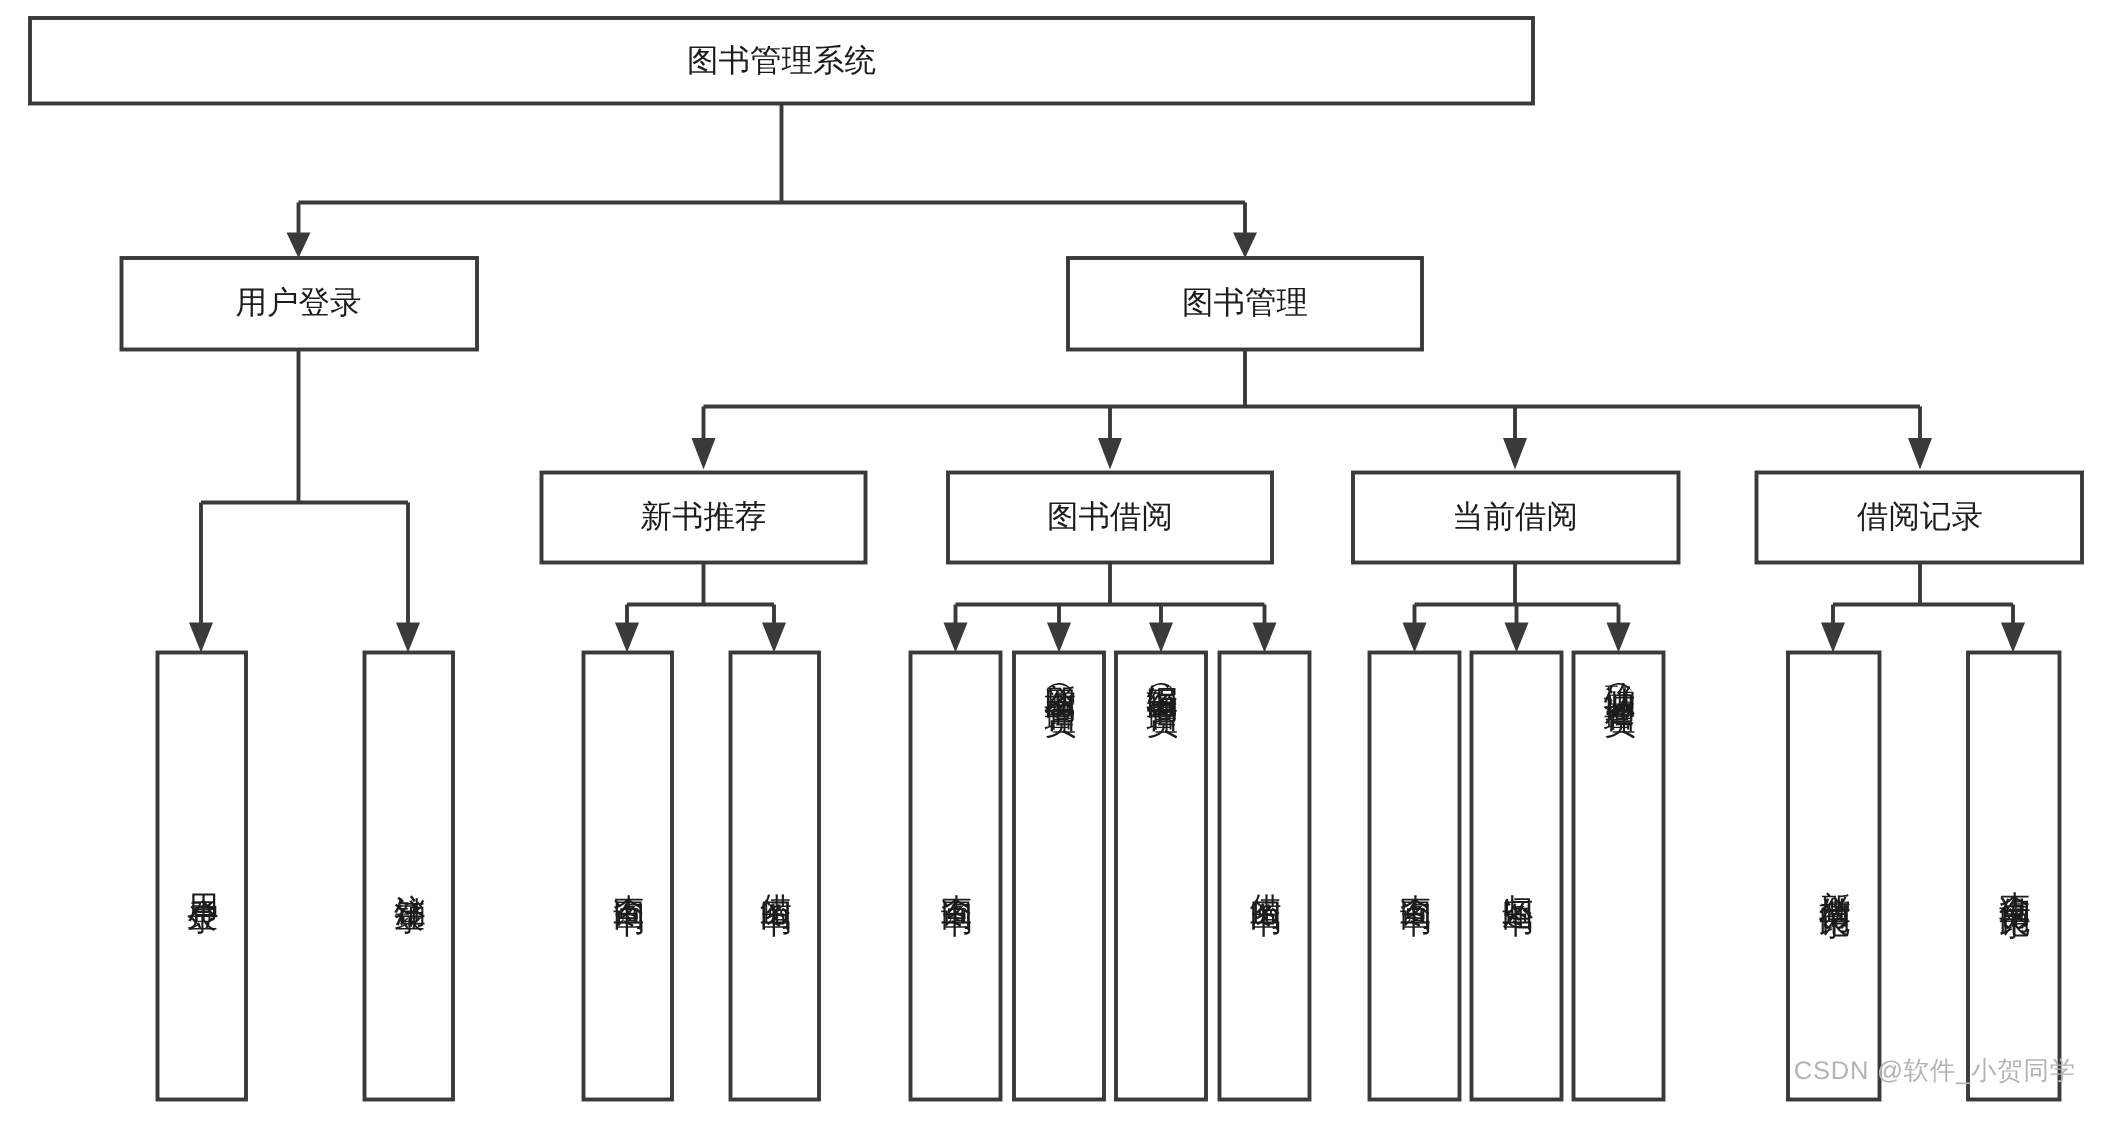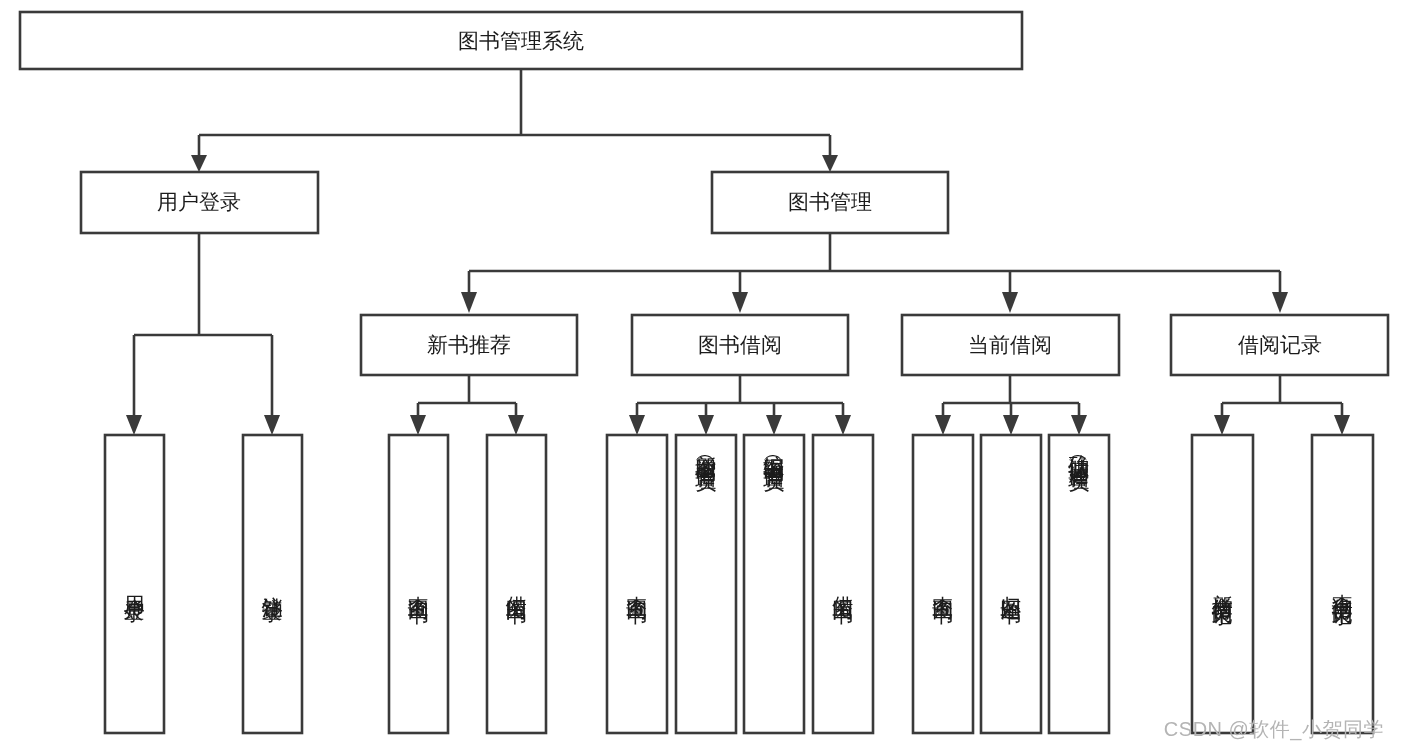--- a/index.html
+++ b/index.html
@@ -65,23 +65,23 @@
     pointer-events: none;
   }
   .vlabel.top-align {
     justify-content: flex-start;
     padding-top: 3px;
     box-sizing: border-box;
   }
   .watermark {
     position: absolute;
     right: 8px;
-    bottom: 4px;
-    font-family: "Liberation Sans", "DejaVu Sans", sans-serif;
-    font-size: 20px;
+    bottom: 22px;
+    font-family: "Liberation Sans", "DejaVu Sans", sans-serif;
+    font-size: 17px;
     color: #b4b4b4;
     white-space: nowrap;
     letter-spacing: 0.5px;
   }
 </style>
 </head>
 <body>
 
 <div id="diagram-root">
 

